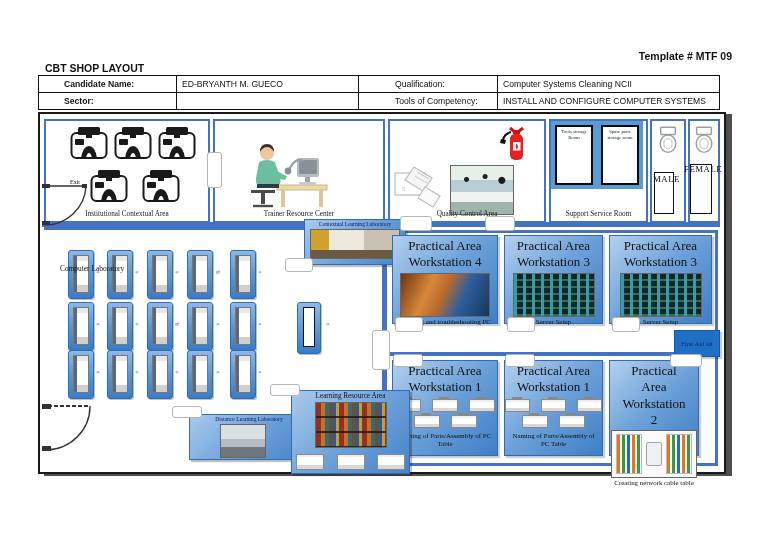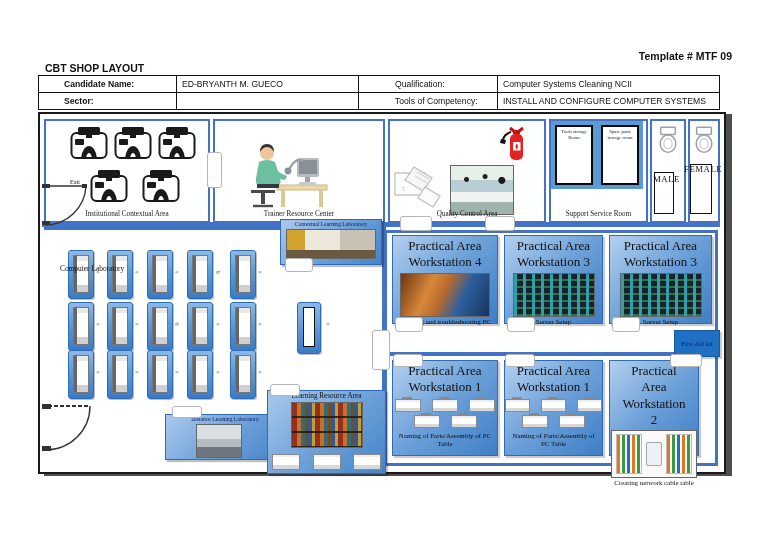--- a/index.html
+++ b/index.html
@@ -40,21 +40,21 @@
         background:linear-gradient(180deg,#8db9e8 0%,#5b9bd5 45%,#3a7bc8 100%);
         box-shadow:1px 1px 0 rgba(0,0,0,.25);z-index:2;}
   .pcimg{width:14px;height:36px;margin:4px auto 0;background:#fff;border:1px solid #777;
          box-shadow:inset 3px 0 0 #666,inset 0 -7px 0 #d0d0d0,inset 0 5px 0 #e8e8e8;}
   .outlet{position:absolute;font-size:6.5px;color:#777;z-index:2;font-family:"DejaVu Sans Mono",monospace;}
   .lablabel{position:absolute;left:20px;top:150px;font-size:7.4px;color:#111;z-index:3;}
 
   
   .bluebox{position:absolute;background:linear-gradient(135deg,#a9c9ec 0%,#6b9fd8 55%,#4583c9 100%);
            border:1.6px solid #2e6db5;box-sizing:border-box;z-index:2;
-           box-shadow:2px 2px 1px rgba(0,0,0,.25);}
+           box-shadow:2px 2px 1px rgba(0,0,0,.25);margin-left:24px;}
   .bb-label-navy{display:block;text-align:center;font-size:5.6px;color:#0d1a66;padding-top:1px;}
   .bb-label-blk{display:block;text-align:center;font-size:7.2px;color:#111;padding-top:1px;}
   .photo{margin:2px auto 0;border:1px solid #666;}
 
   .pbox{position:absolute;background:linear-gradient(135deg,#b3d0ef 0%,#6b9fd8 50%,#3f7fc6 100%);
         border:1.8px solid #2e6db5;box-sizing:border-box;z-index:2;box-shadow:2px 2px 1px rgba(0,0,0,.2);}
   .ptitle{text-align:center;font-size:13px;color:#101010;padding:2px 10px 0;line-height:1.25;}
   .pcaption{text-align:center;font-size:6.9px;color:#101010;line-height:1.2;padding:1px 4px 0;}
 
   .srv{background-color:#15242b;background-image:

